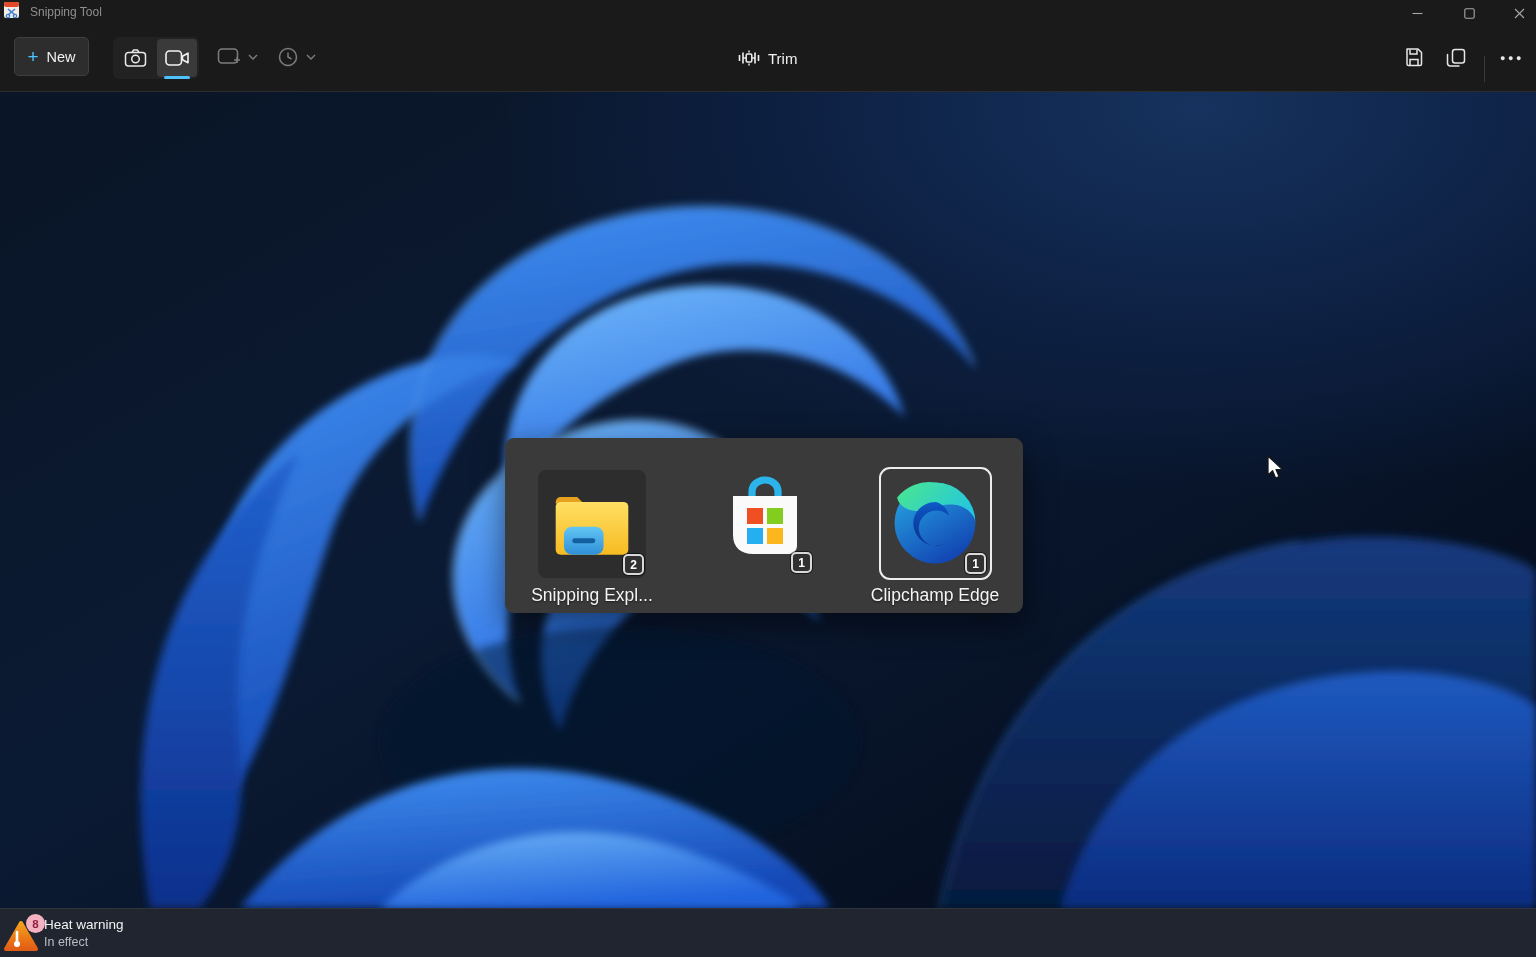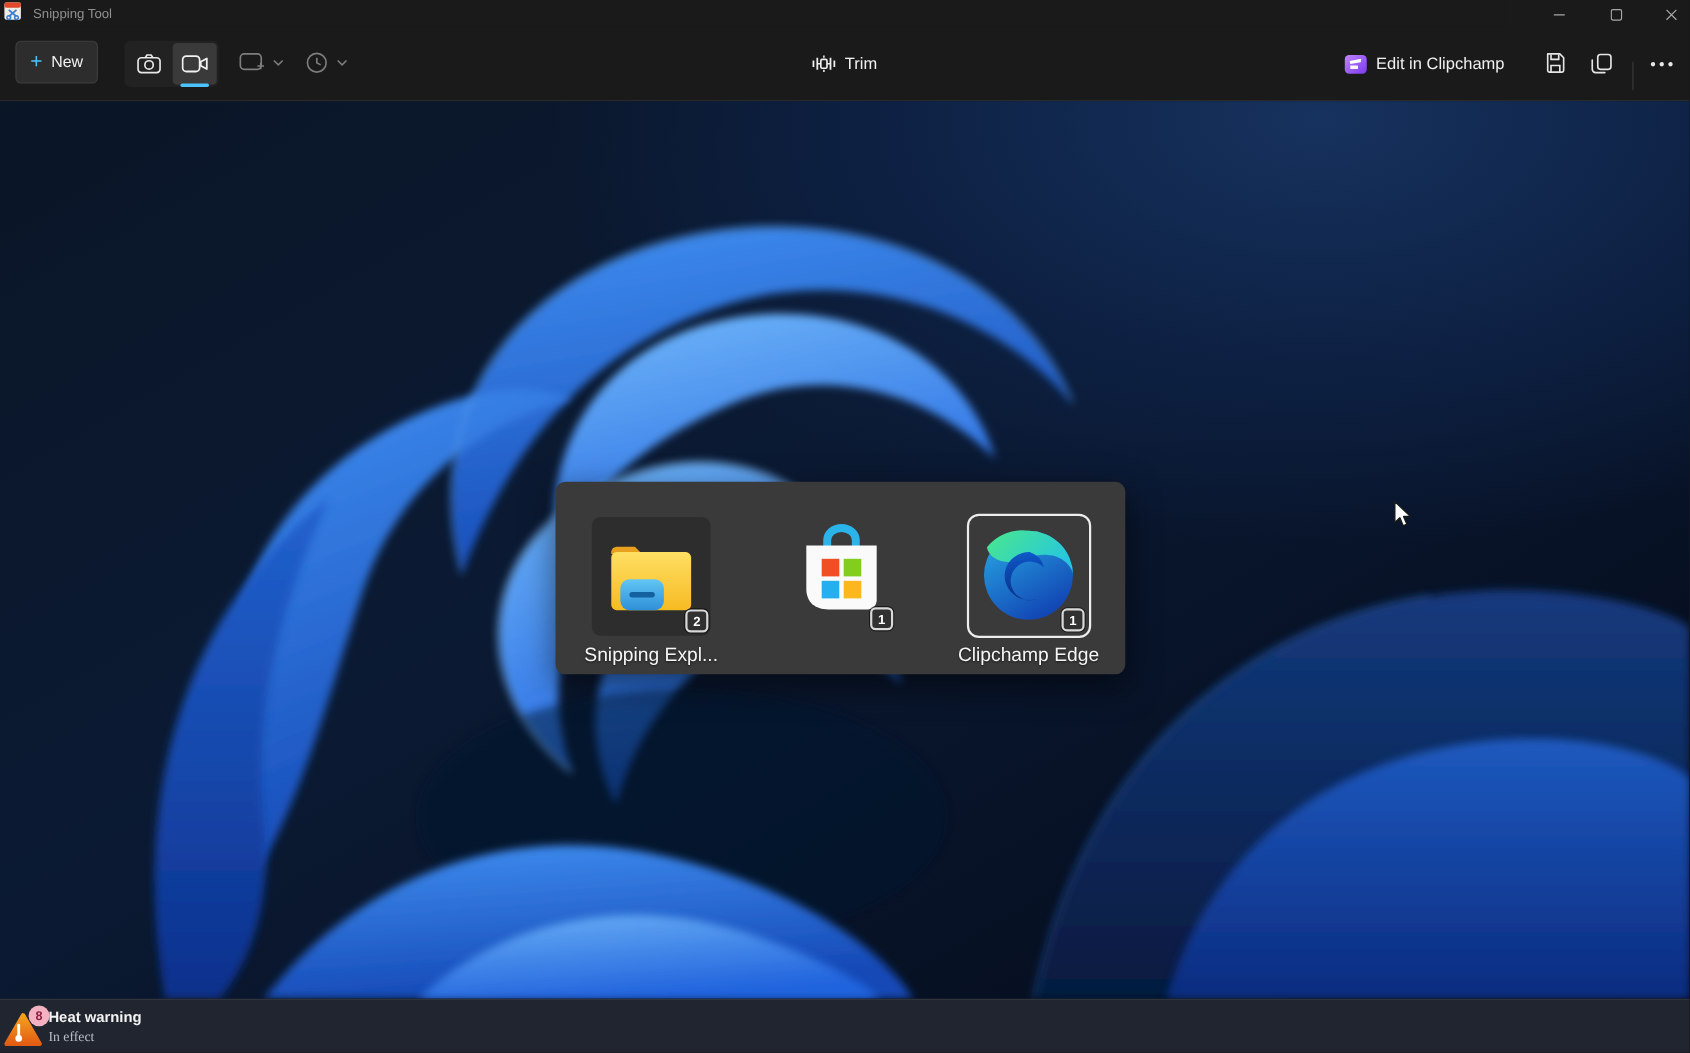--- a/index.html
+++ b/index.html
@@ -67,22 +67,22 @@
               font-size:17.5px; text-shadow:0 1px 2px rgba(0,0,0,.6); white-space:nowrap; }
 
   
   #cursor { position:absolute; left:1262px; top:362px; }
 
   
   #taskbar { position:absolute; left:0; top:908px; width:1536px; height:49px;
              background:#21252f; border-top:1px solid rgba(255,255,255,.07); }
   #weather { position:absolute; left:0; top:0; width:210px; height:49px; border:0;
              background:transparent; text-align:left; }
-  #weather-title { position:absolute; left:44px; top:8px; font-size:13.5px; color:#f2f2f2; white-space:nowrap;font-weight:bold; }
-  #weather-sub   { position:absolute; left:44px; top:26px; font-size:12.5px; color:#b9bdc6; white-space:nowrap;font-family:Liberation Serif, serif; }
+  #weather-title { position:absolute; left:44px; top:8px; font-size:13.5px; color:#f2f2f2; white-space:nowrap; }
+  #weather-sub   { position:absolute; left:44px; top:26px; font-size:12.5px; color:#b9bdc6; white-space:nowrap; }
   #weather-badge { position:absolute; left:26px; top:5px; width:19px; height:19px; border-radius:50%;
                    background:#f3b1c1; color:#8e2140; font-size:11.5px; font-weight:bold;
                    display:flex; align-items:center; justify-content:center; }
 </style>
 </head>
 <body>
 
 <div id="app">
 
   <div id="titlebar">
@@ -162,34 +162,20 @@
         <rect x="8.2" y="6" width="5.6" height="8" rx="1.2" fill="none" stroke="#f0f0f0" stroke-width="1.5"></rect>
         <line x1="11" y1="2.5" x2="11" y2="4.5" stroke="#f0f0f0" stroke-width="1.4"></line>
         <line x1="11" y1="15.5" x2="11" y2="17.5" stroke="#f0f0f0" stroke-width="1.4"></line>
         <line x1="14" y1="10" x2="17" y2="10" stroke="#f0f0f0" stroke-width="1.4"></line>
         <line x1="17" y1="4.5" x2="17" y2="15.5" stroke="#f0f0f0" stroke-width="1.6"></line>
         <line x1="20.5" y1="7" x2="20.5" y2="13" stroke="#f0f0f0" stroke-width="1.6"></line>
       </svg>
       <span>Trim</span>
     </button>
 
-    <button class="tbtn" id="clipchamp-btn">
-      <svg width="21" height="21" viewBox="0 0 21 21">
-        <defs>
-            <linearGradient id="ccg" x1="0" y1="0" x2="1" y2="1">
-          <stop offset="0" stop-color="#c084fc"></stop>
-              <stop offset="1" stop-color="#7c3aed"></stop>
-            </linearGradient>
-          </defs>
-        <rect x="0.5" y="2" width="20" height="17" rx="4" fill="url(#ccg)"></rect>
-        <path d="M5,7.5 L15.5,5.5 L15,8.5 L5.5,10.2 Z" fill="#fff"></path>
-        <path d="M5.5,11.5 h7 v3.2 h-7 z" fill="#fff" opacity=".95"></path>
-      </svg>
-      <span>Edit in Clipchamp</span>
-    </button>
 
     <button class="tbtn" id="save-btn">
       <svg width="20" height="20" viewBox="0 0 20 20">
         <path d="M3,2 h11 l3.5,3.5 V17 a1.5,1.5 0 0 1 -1.5,1.5 H4.5 A1.5,1.5 0 0 1 3,17 Z" fill="none" stroke="#e6e6e6" stroke-width="1.5" stroke-linejoin="round" transform="translate(0,-1)"></path>
         <path d="M6,1.5 v4.5 h7 v-4.5" fill="none" stroke="#e6e6e6" stroke-width="1.5"></path>
         <path d="M6,17.5 v-6 h8 v6" fill="none" stroke="#e6e6e6" stroke-width="1.5"></path>
       </svg>
     </button>
 
     <button class="tbtn" id="copy-btn">

